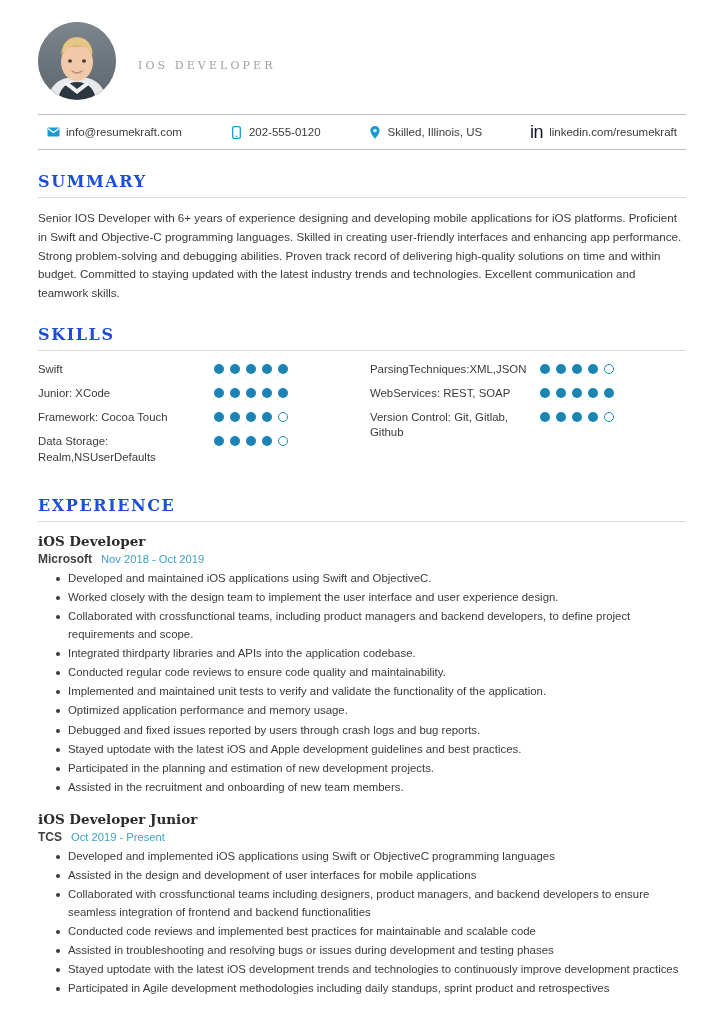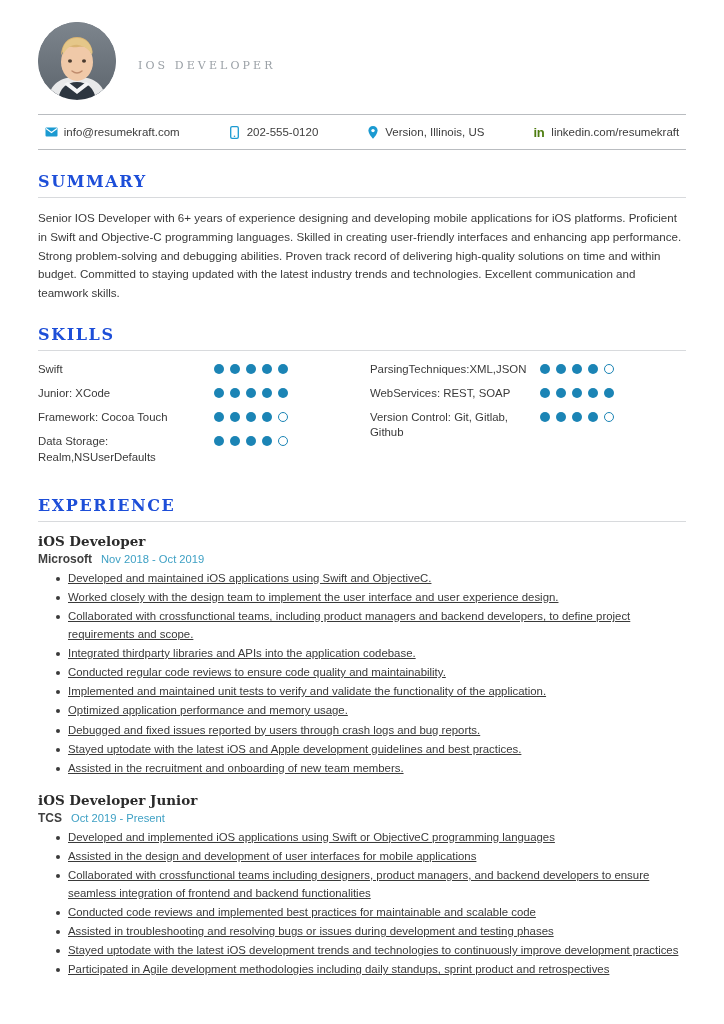--- a/index.html
+++ b/index.html
@@ -84,23 +84,23 @@
     display: inline-flex;
     align-items: center;
     justify-content: center;
     width: 13px;
     height: 13px;
     color: #1b9ad1;
   }
   .contact-item .ico svg { display: block; }
   .li-mark {
     font-family: "Liberation Sans", sans-serif;
-    font-weight: bold;
-    font-size: 13px;
-    color: #4d7c0f;
+    font-weight: normal;
+    font-size: 18px;
+    color: #0f172a;
     line-height: 1;
     letter-spacing: -0.4px;
   }
 
   
   .section { margin-top: 22px; }
   .section-title {
     font-family: "DejaVu Serif", serif;
     font-size: 16px;
     font-weight: bold;
@@ -183,21 +183,20 @@
     padding: 0 0 0 18px;
     list-style: none;
   }
   ul.bullets li {
     position: relative;
     font-size: 11.4px;
     line-height: 1.55;
     color: #3a3a3a;
     margin-bottom: 1.5px;
     padding-left: 12px;
-    text-decoration: underline;
   }
   ul.bullets li::before {
     content: "";
     position: absolute;
     left: 0;
     top: 7px;
     width: 4px;
     height: 4px;
     border-radius: 50%;
     background: #3a3a3a;
@@ -261,21 +260,21 @@
       <span>202-555-0120</span>
     </div>
 
     <div class="contact-item">
       <span class="ico">
         <svg width="10" height="13" viewBox="0 0 10 13" xmlns="http://www.w3.org/2000/svg">
           <path d="M5 0C2.4 0 0.4 2 0.4 4.6 0.4 8.1 5 12.8 5 12.8S9.6 8.1 9.6 4.6C9.6 2 7.6 0 5 0z" fill="#1b9ad1"></path>
           <circle cx="5" cy="4.6" r="1.7" fill="#ffffff"></circle>
         </svg>
       </span>
-      <span>Version, Illinois, US</span>
+      <span>Skilled, Illinois, US</span>
     </div>
 
     <div class="contact-item">
       <span class="ico">
         <span class="li-mark">in</span>
       </span>
       <span>linkedin.com/resumekraft</span>
     </div>
 
   </div>
@@ -380,20 +379,21 @@
           <ul class="bullets">
             <li>Developed and maintained iOS applications using Swift and ObjectiveC.</li>
             <li>Worked closely with the design team to implement the user interface and user experience design.</li>
             <li>Collaborated with crossfunctional teams, including product managers and backend developers, to define project requirements and scope.</li>
             <li>Integrated thirdparty libraries and APIs into the application codebase.</li>
             <li>Conducted regular code reviews to ensure code quality and maintainability.</li>
             <li>Implemented and maintained unit tests to verify and validate the functionality of the application.</li>
             <li>Optimized application performance and memory usage.</li>
             <li>Debugged and fixed issues reported by users through crash logs and bug reports.</li>
             <li>Stayed uptodate with the latest iOS and Apple development guidelines and best practices.</li>
+            <li>Participated in the planning and estimation of new development projects.</li>
             <li>Assisted in the recruitment and onboarding of new team members.</li>
           </ul>
         </div>
         <div class="job">
           <div class="job-role">iOS Developer Junior</div>
           <div class="job-meta">
             <span class="company">TCS</span>
             <span class="dates">Oct 2019 - Present</span>
           </div>
           <ul class="bullets">

